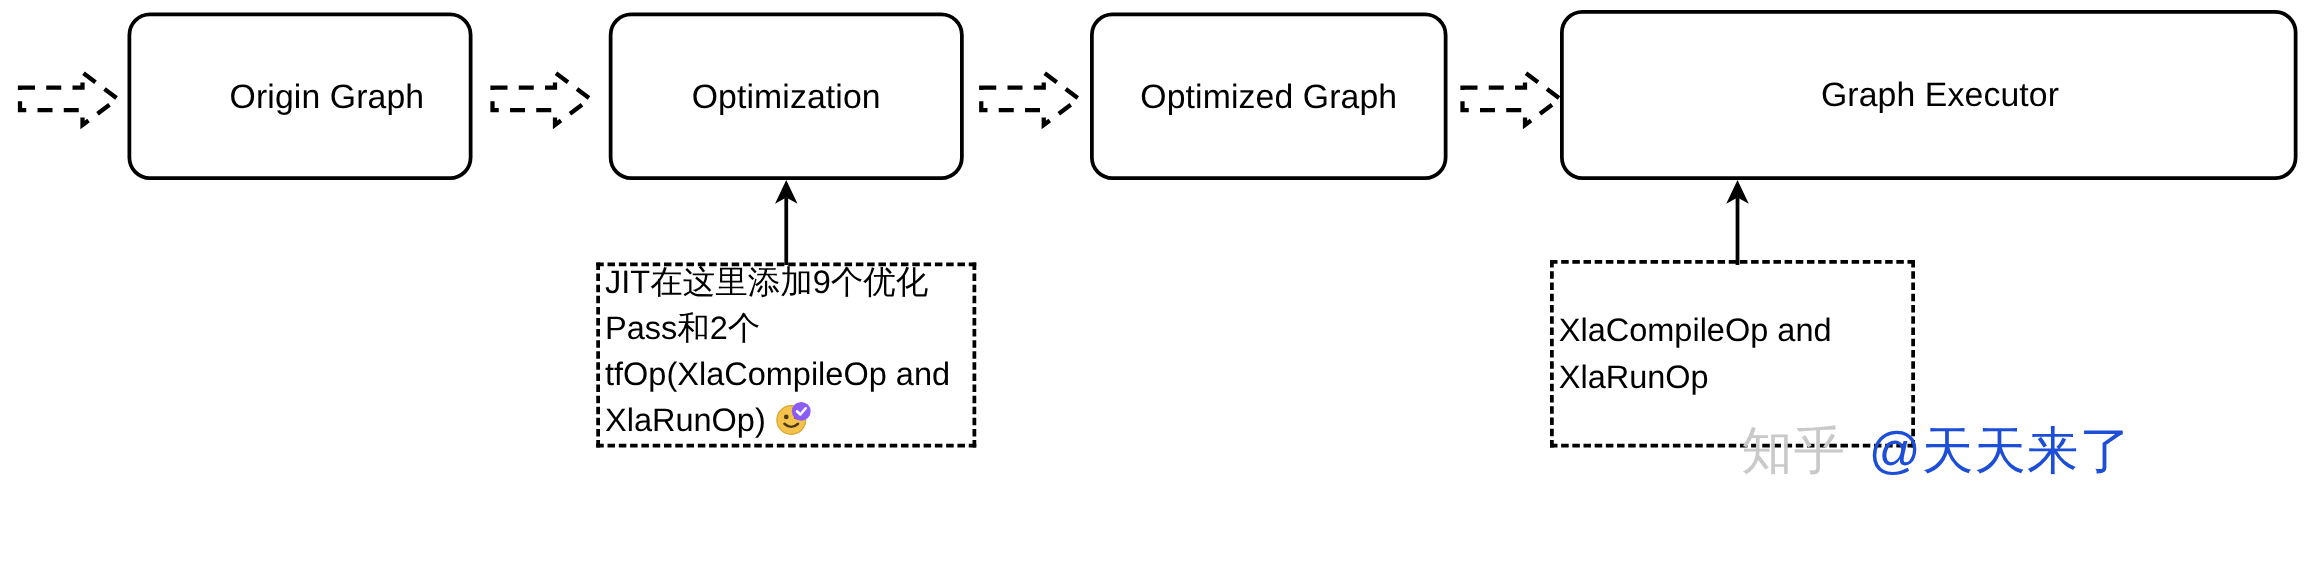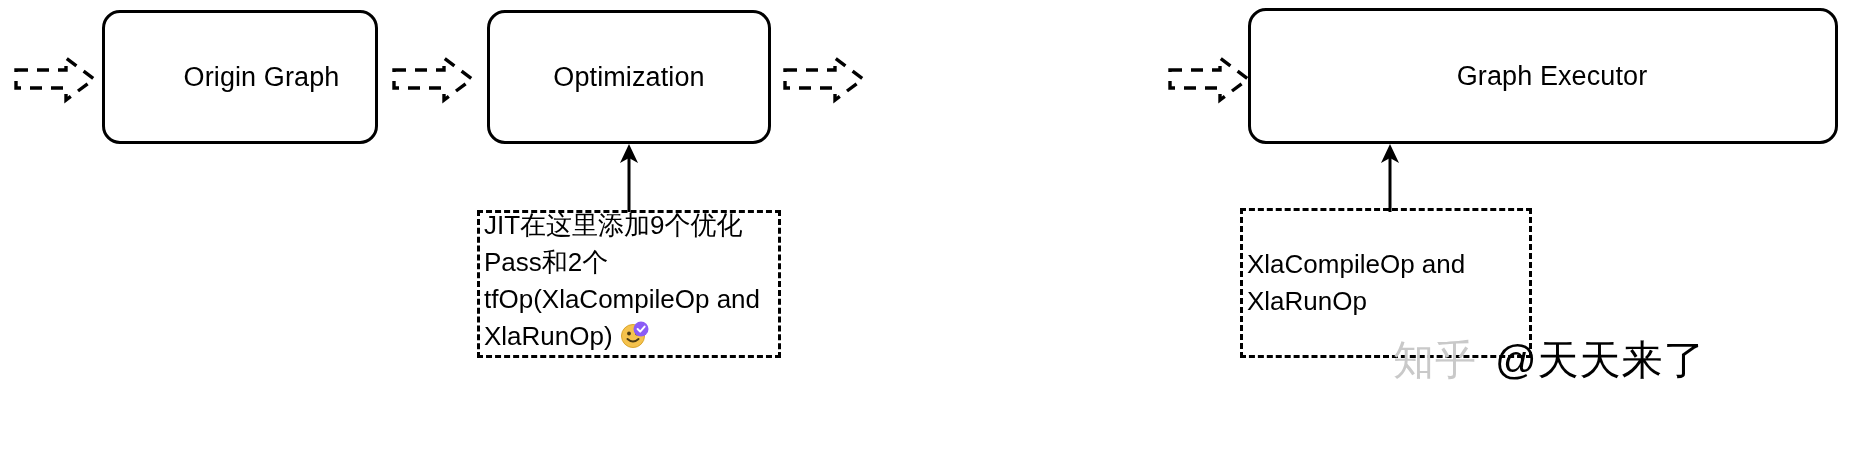--- a/index.html
+++ b/index.html
@@ -113,21 +113,21 @@
     gap: 18px;
     color: #c9c9c9;
     font-size: 41px;
     line-height: 1;
     letter-spacing: 1px;
     user-select: none;
     pointer-events: none;
     white-space: nowrap;
   }
   .watermark .wm-logo { color: #c9c9c9; }
-  .watermark .wm-handle { color: #000000; }
+  .watermark .wm-handle { color: #1d4ed8; }
 </style>
 </head>
 <body>
 
 <div id="canvas">
 
   <div class="block-arrow" style="left:14px; top:56px; width:82px; height:46px;">
     <svg width="82" height="46" viewBox="0 0 82 46">
       <path d="M2,14 L52,14 L52,2 L80,23 L52,44 L52,32 L2,32 Z"></path>
     </svg>
@@ -146,20 +146,23 @@
   <div class="proc-box" style="left:487px; top:10px; width:284px; height:134px;">
     <span class="proc-box-label">Optimization</span>
   </div>
 
   <div class="block-arrow" style="left:783px; top:56px; width:82px; height:46px;">
     <svg width="82" height="46" viewBox="0 0 82 46">
       <path d="M2,14 L52,14 L52,2 L80,23 L52,44 L52,32 L2,32 Z"></path>
     </svg>
   </div>
 
+  <div class="proc-box" style="left:872px; top:10px; width:286px; height:134px;">
+    <span class="proc-box-label">Optimized Graph</span>
+  </div>
 
   <div class="block-arrow" style="left:1168px; top:56px; width:82px; height:46px;">
     <svg width="82" height="46" viewBox="0 0 82 46">
       <path d="M2,14 L52,14 L52,2 L80,23 L52,44 L52,32 L2,32 Z"></path>
     </svg>
   </div>
 
   <div class="proc-box" style="left:1248px; top:8px; width:590px; height:136px;padding-left:18px;">
     <span class="proc-box-label">Graph Executor</span>
   </div>

